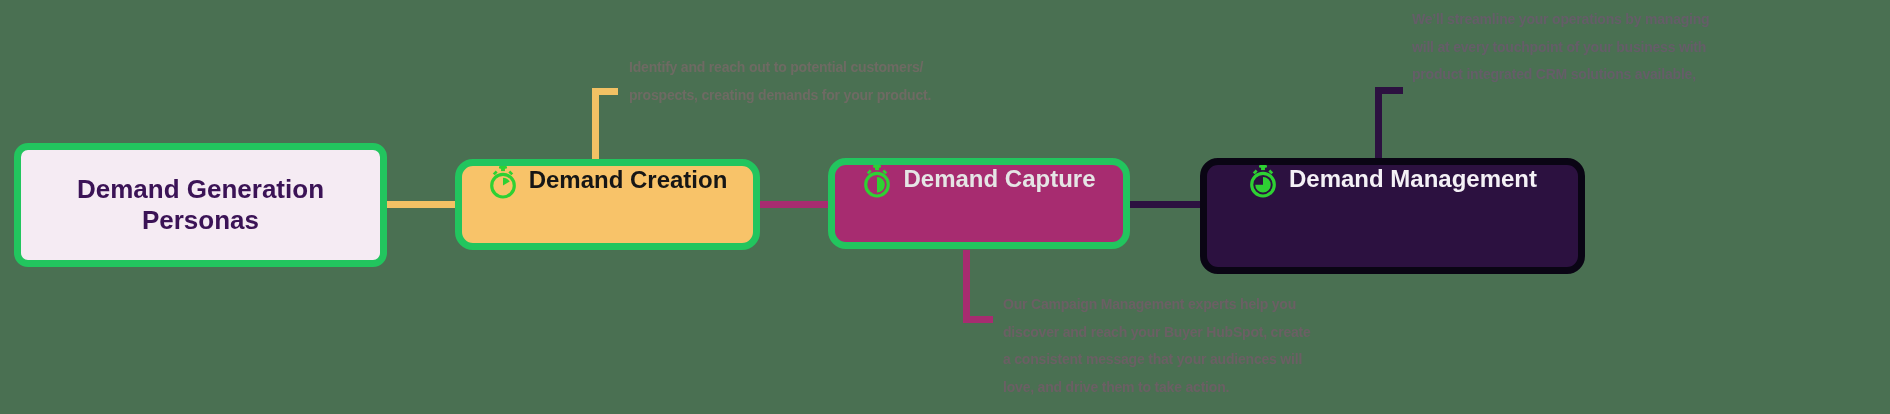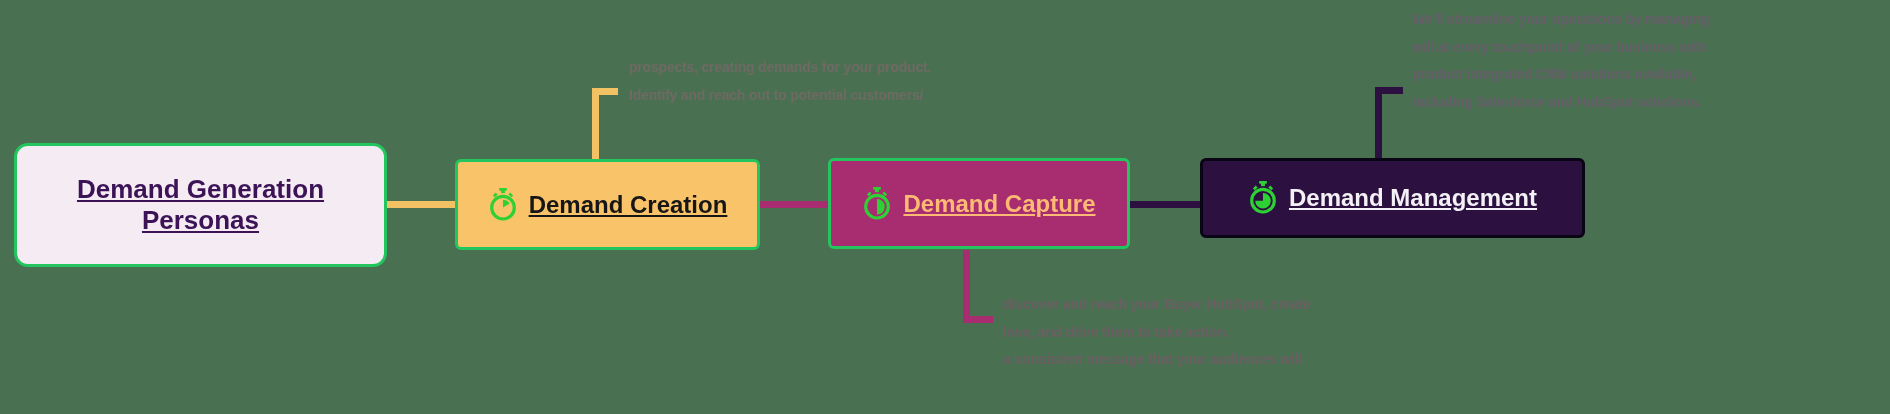--- a/index.html
+++ b/index.html
@@ -6,40 +6,40 @@
   body{font-family:"Liberation Sans", sans-serif;}
   #canvas{
     position:relative;
     width:1890px;height:414px;
     background:#4A7052;
     overflow:hidden;
   }
   .node{
     position:absolute;
     box-sizing:border-box;
-    border:3px solid #22c55e;
-    display:flex;align-items:center;justify-content:center;text-decoration:underline;
+    border:7px solid #22c55e;
+    display:flex;justify-content:center;
   }
   
   #root-node{
     left:14px;top:143px;width:373px;height:124px;
     background:#F5EBF3;border-radius:14px;
     flex-direction:column;
     color:#3B1356;font-weight:700;font-size:26px;line-height:31px;
     text-align:center;
   }
   
   .stage{
-    border-radius:6px;
+    border-radius:18px;
     font-weight:700;font-size:24px;
     gap:11px;
   }
   #stage-creation{left:455px;top:159px;width:305px;height:91px;background:#F8C369;color:#161616;}
-  #stage-capture{left:828px;top:158px;width:302px;height:91px;background:#A72C70;color:#fdba74;}
-  #stage-management{left:1200px;top:158px;width:385px;height:80px;background:#2C1140;color:#F4F1F6;border-color:#0a0514;}
+  #stage-capture{left:828px;top:158px;width:302px;height:91px;background:#A72C70;color:#e5e5e5;}
+  #stage-management{left:1200px;top:158px;width:385px;height:116px;background:#2C1140;color:#F4F1F6;border-color:#0a0514;}
   .stopwatch{width:30px;height:34px;flex:0 0 auto;}
   
   .conn-h{position:absolute;height:7px;top:201px;}
   #conn-root-creation{left:387px;width:68px;background:#F2C164;}
   #conn-creation-capture{left:760px;width:68px;background:#A72C70;}
   #conn-capture-management{left:1130px;width:70px;background:#2C1140;}
   
   .elbow{position:absolute;box-sizing:border-box;}
   #elbow-creation{
     left:592px;top:88px;width:26px;height:71px;
@@ -117,30 +117,30 @@
         <rect x="3.9" y="4.6" width="3.4" height="2.2" transform="rotate(-45 5.6 5.7)"></rect>
         <rect x="16.7" y="4.6" width="3.4" height="2.2" transform="rotate(45 18.4 5.7)"></rect>
         <path d="M12 16.2 L12 9.8 A6.4 6.4 0 1 1 5.6 16.2 Z"></path>
       </g>
       <circle cx="12" cy="16.2" r="9.3" fill="none" stroke="#2ED133" stroke-width="2.6"></circle>
     </svg>
     <span>Demand Management</span>
   </div>
 
   <div id="note-creation" class="note">
+    <div>Identify and reach out to potential customers/</div>
     <div>prospects, creating demands for your product.</div>
-    <div>Identify and reach out to potential customers/</div>
   </div>
 
   <div id="note-capture" class="note">
+    <div>Our Campaign Management experts help you</div>
     <div>discover and reach your Buyer HubSpot, create</div>
+    <div>a consistent message that your audiences will</div>
     <div>love, and drive them to take action.</div>
-    <div>a consistent message that your audiences will</div>
   </div>
 
   <div id="note-management" class="note">
     <div>We’ll streamline your operations by managing</div>
     <div>will at every touchpoint of your business with</div>
     <div>product integrated CRM solutions available,</div>
-    <div>including Salesforce and HubSpot solutions.</div>
   </div>
 
 </div>
 
 </body></html>

